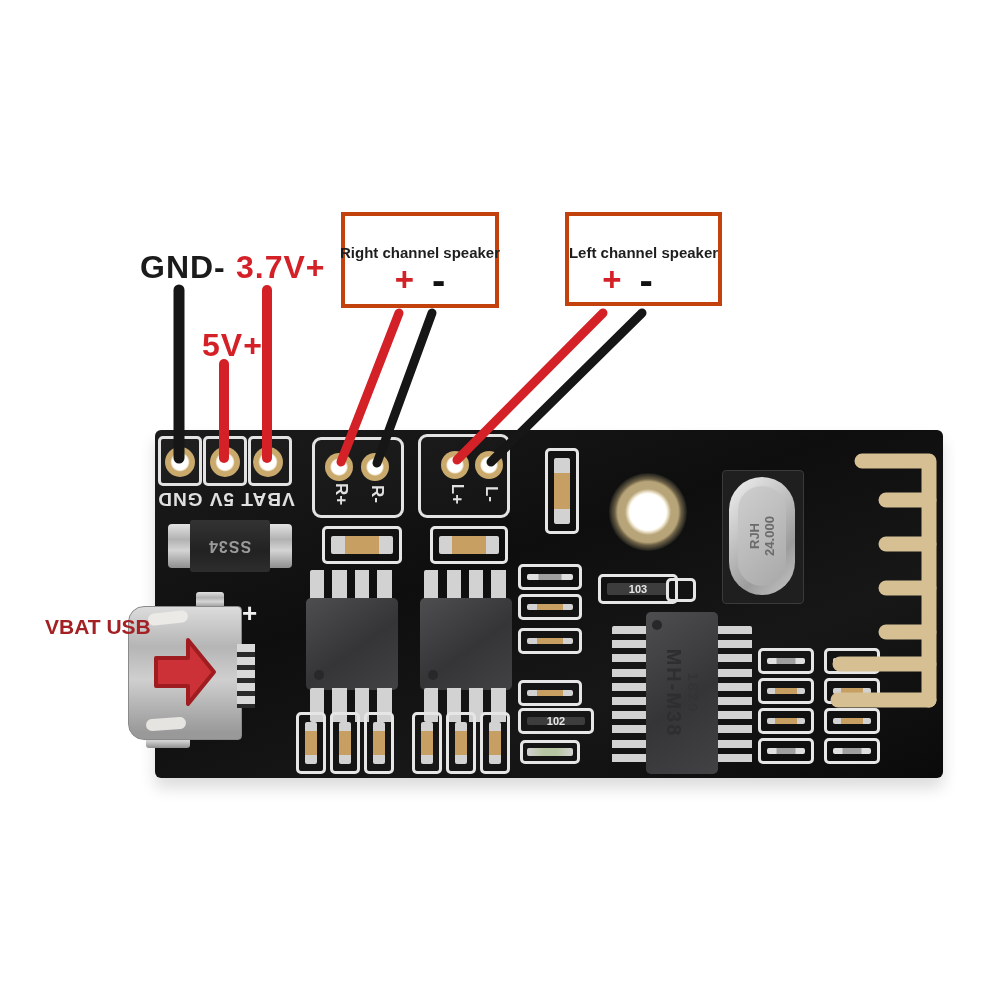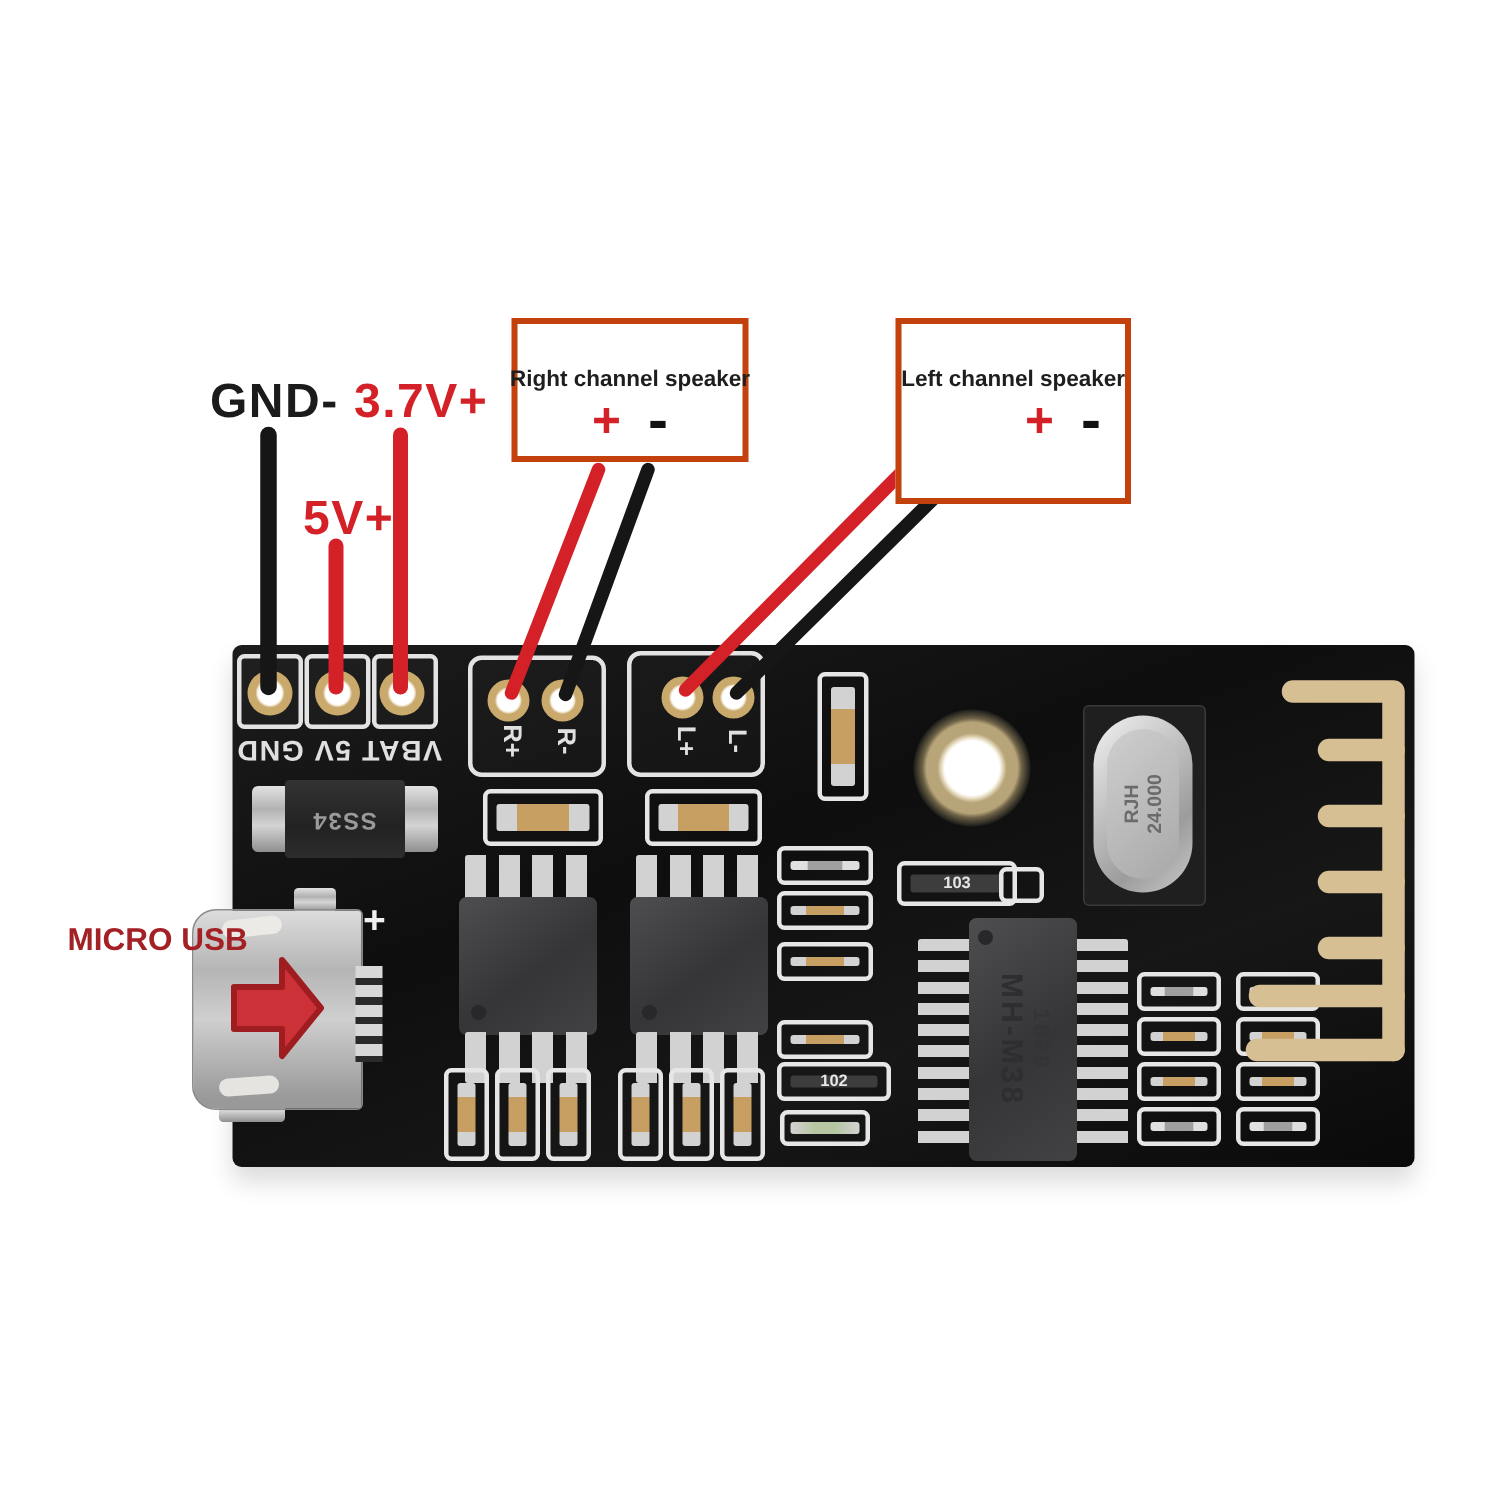--- a/index.html
+++ b/index.html
@@ -234,31 +234,31 @@
     <line x1="432" y1="313" x2="377" y2="463" stroke="#161616" stroke-width="9" stroke-linecap="round"></line>
     <line x1="603" y1="313" x2="457" y2="460" stroke="#d42127" stroke-width="9" stroke-linecap="round"></line>
     <line x1="642" y1="313" x2="491" y2="462" stroke="#161616" stroke-width="9" stroke-linecap="round"></line>
 
     <polygon points="156,658 188,658 188,640 214,672 188,704 188,686 156,686" fill="#cb3137" stroke="#9f1d20" stroke-width="4" stroke-linejoin="round"></polygon>
   </svg>
 
   <div class="abs big-label black-label" style="left:140px;top:249px;">GND-</div>
   <div class="abs big-label red-label" style="left:236px;top:249px;">3.7V+</div>
   <div class="abs big-label red-label" style="left:202px;top:327px;">5V+</div>
-  <div class="abs usb-label" style="left:45px;top:615px;">MICRO USB</div>
+  <div class="abs usb-label" style="left:45px;top:615px;">VBAT USB</div>
 
   <div class="abs spk-box" style="left:341px;top:212px;width:158px;height:96px;">
     <div class="spk-title">Right channel speaker</div>
     <div class="spk-row">
       <span class="spk-plus">+</span>
       <span class="spk-minus">-</span>
     </div>
   </div>
 
-  <div class="abs spk-box" style="left:597px;top:212px;width:157px;height:124px;align-items:flex-end;">
+  <div class="abs spk-box" style="left:565px;top:212px;width:157px;height:94px;">
     <div class="spk-title">Left channel speaker</div>
     <div class="spk-row" style="transform:translateX(-16px);">
       <span class="spk-plus">+</span>
       <span class="spk-minus">-</span>
     </div>
   </div>
 
 </div>
 
 </body></html>

